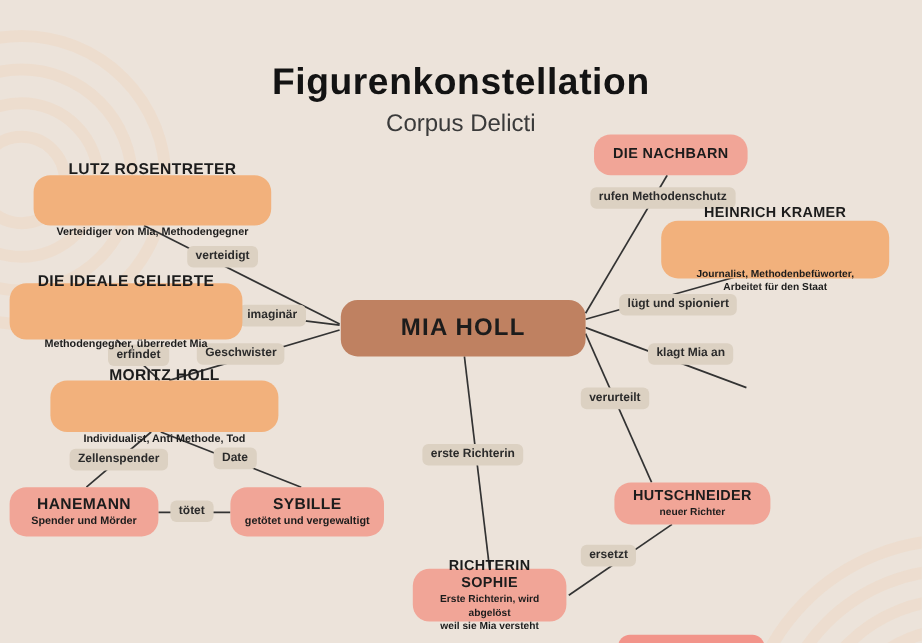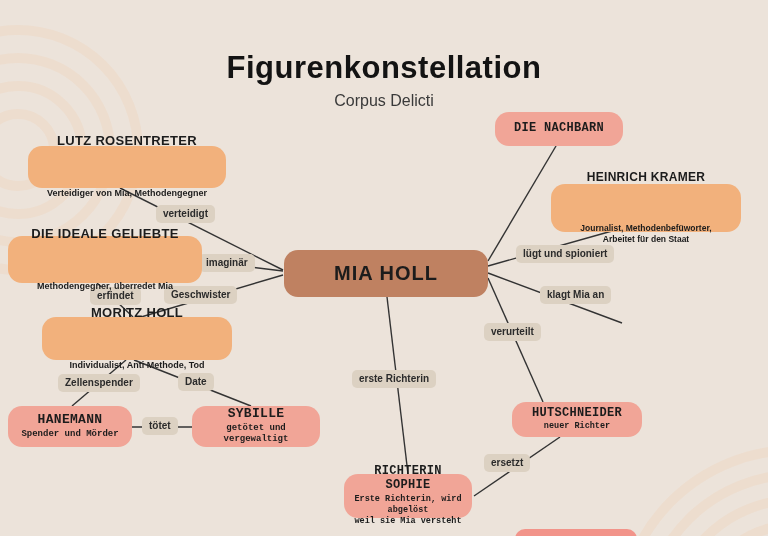--- a/index.html
+++ b/index.html
@@ -14,29 +14,29 @@
     background:var(--background);
   }
   .canvas{position:relative;width:632px;height:536px;}
   svg.layer{position:absolute;left:0;top:0;z-index:0;}
   .title{
     position:absolute;left:0;top:50px;width:768px;text-align:center;
     font-size:31px;font-weight:800;color:#131313;letter-spacing:.5px;z-index:2;
   }
   .subtitle{
     position:absolute;left:0;top:92px;width:768px;text-align:center;
-    font-size:16px;font-weight:400;color:#3a3a3a;z-index:2;
+    font-size:20px;font-weight:400;color:#3a3a3a;z-index:2;
   }
   .node{
     position:absolute;z-index:3;border-radius:14px;box-sizing:border-box;
     display:flex;flex-direction:column;justify-content:center;align-items:center;
     text-align:center;padding:2px 6px;color:var(--text);
   }
   .node.orange{background:var(--node_orange);gap:38px;}
-  .node.pink{background:var(--node_pink);font-family:Liberation Mono, monospace;}
+  .node.pink{background:var(--node_pink);}
   .node.brown{background:var(--node_brown);}
   .node-title{font-size:13px;font-weight:700;letter-spacing:.3px;line-height:1.15;}
   .node-sub{font-size:9px;font-weight:700;line-height:1.3;white-space:pre-line;margin-top:1px;}
   .node.big .node-title{font-size:20px;letter-spacing:1px;}
   .node.small .node-title{font-size:12px;}
   .node.small .node-sub{font-size:8.5px;}
   .elabel{
     position:absolute;z-index:2;background:var(--label_bg);border-radius:5px;
     font-size:10px;font-weight:700;color:#2b2b2b;padding:3px 7px;
     white-space:nowrap;line-height:1.2;
@@ -136,19 +136,20 @@
 
   <div class="partial-node" style="left:515px;top:529px;width:122px;height:12px;"></div>
 
   <div class="elabel" style="left:156px;top:205px;">verteidigt</div>
   <div class="elabel" style="left:199px;top:254px;">imaginär</div>
   <div class="elabel" style="left:164px;top:286px;">Geschwister</div>
   <div class="elabel" style="left:90px;top:287px;">erfindet</div>
   <div class="elabel" style="left:58px;top:374px;">Zellenspender</div>
   <div class="elabel" style="left:178px;top:373px;">Date</div>
   <div class="elabel" style="left:142px;top:417px;">tötet</div>
+  <div class="elabel" style="left:492px;top:156px;">rufen Methodenschutz</div>
   <div class="elabel" style="left:516px;top:245px;">lügt und spioniert</div>
   <div class="elabel" style="left:540px;top:286px;">klagt Mia an</div>
   <div class="elabel" style="left:484px;top:323px;">verurteilt</div>
   <div class="elabel" style="left:352px;top:370px;">erste Richterin</div>
   <div class="elabel" style="left:484px;top:454px;">ersetzt</div>
 
 </div>
 
 </body></html>

